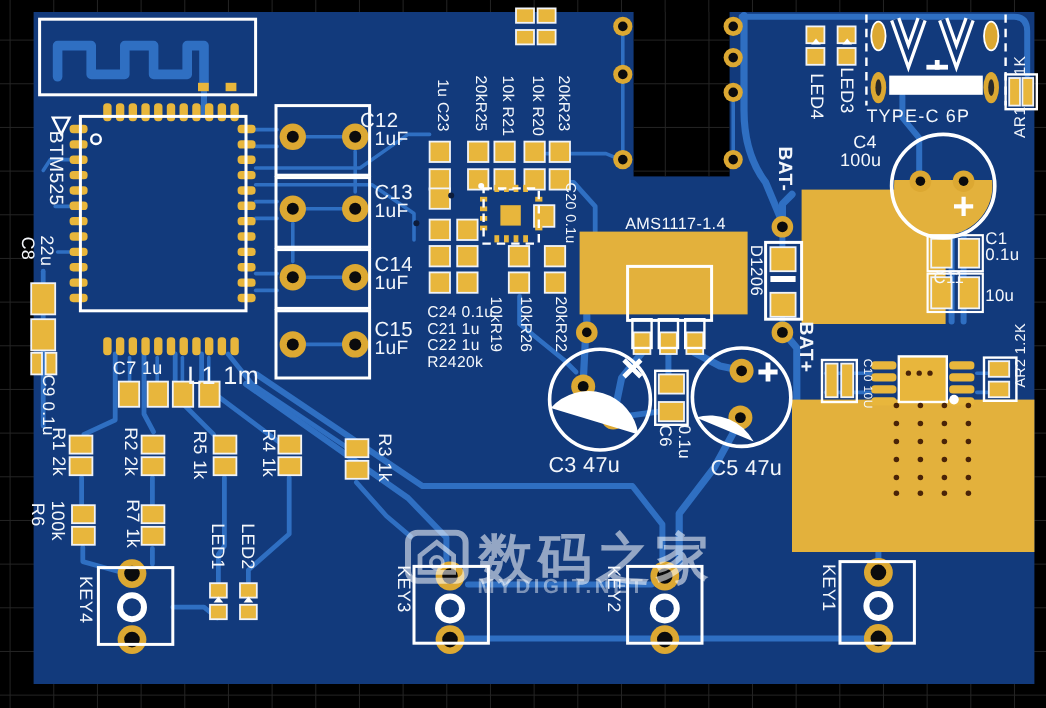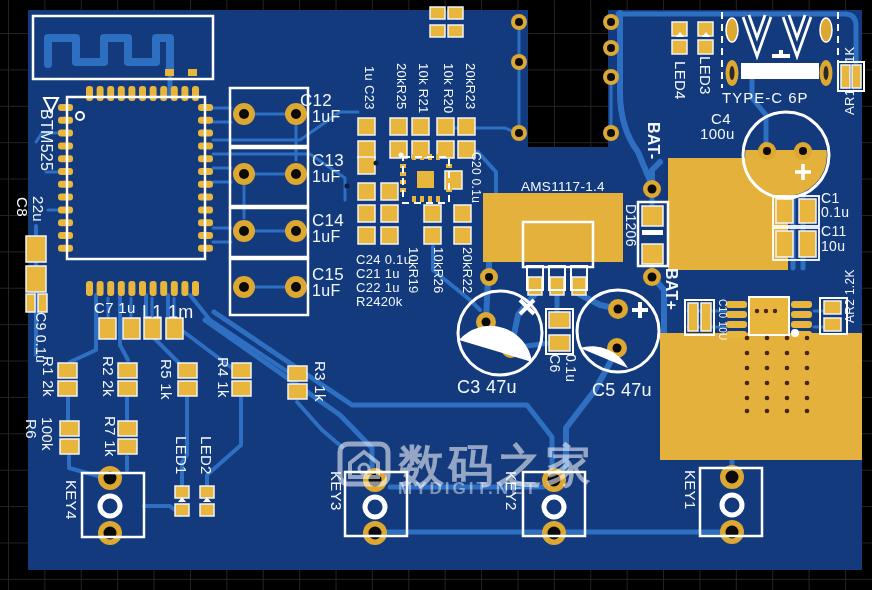--- a/index.html
+++ b/index.html
@@ -491,21 +491,21 @@
   <div class="lbl big" style="left:81px;top:541px">PWR</div>
   <div class="lbl" style="left:300px;top:92px;font-size:17px">C12</div>
   <div class="lbl" style="left:312px;top:109px;font-size:16px">1uF</div>
   <div class="lbl" style="left:312px;top:152px;font-size:17px">C13</div>
   <div class="lbl" style="left:312px;top:169px;font-size:16px">1uF</div>
   <div class="lbl" style="left:312px;top:212px;font-size:17px">C14</div>
   <div class="lbl" style="left:312px;top:229px;font-size:16px">1uF</div>
   <div class="lbl" style="left:312px;top:266px;font-size:17px">C15</div>
   <div class="lbl" style="left:312px;top:283px;font-size:16px">1uF</div>
   <div class="lbl" style="left:94px;top:300px;font-size:15px">C7 1u</div>
-  <div class="lbl" style="left:142px;top:303px;font-size:18px">L1 1m</div>
+  <div class="lbl" style="left:156px;top:303px;font-size:21px">L1 1m</div>
   <div class="lbl vd" style="left:376px;top:66px;font-size:13px">1u C23</div>
   <div class="lbl vd" style="left:408px;top:63px;font-size:13px">20kR25</div>
   <div class="lbl vd" style="left:430px;top:63px;font-size:13px">10k R21</div>
   <div class="lbl vd" style="left:455px;top:63px;font-size:13px">10k R20</div>
   <div class="lbl vd" style="left:477px;top:63px;font-size:13px">20kR23</div>
   <div class="lbl vd" style="left:482px;top:152px;font-size:12px">C20 0.1u</div>
   <div class="lbl" style="left:356px;top:253px;font-size:13px">C24 0.1u</div>
   <div class="lbl" style="left:356px;top:267px;font-size:13px">C21 1u</div>
   <div class="lbl" style="left:356px;top:281px;font-size:13px">C22 1u</div>
   <div class="lbl" style="left:356px;top:295px;font-size:13px">R2420k</div>
@@ -518,21 +518,21 @@
   <div class="lbl vd" style="left:679px;top:268px;font-size:16px;font-weight:700">BAT+</div>
   <div class="lbl" style="left:457px;top:378px;font-size:18px">C3 47u</div>
   <div class="lbl vd" style="left:562px;top:354px;font-size:14px">C6</div>
   <div class="lbl vd" style="left:578px;top:354px;font-size:14px">0.1u</div>
   <div class="lbl" style="left:592px;top:381px;font-size:18px">C5 47u</div>
   <div class="lbl" style="left:711px;top:111px;font-size:15px">C4</div>
   <div class="lbl" style="left:700px;top:126px;font-size:15px">100u</div>
   <div class="lbl" style="left:722px;top:90px;font-size:15px;letter-spacing:1px">TYPE-C 6P</div>
   <div class="lbl" style="left:821px;top:191px;font-size:14px">C1</div>
   <div class="lbl" style="left:821px;top:205px;font-size:14px">0.1u</div>
-  <div class="lbl" style="left:821px;top:224px;font-size:14px">C11</div>
+  <div class="lbl" style="left:778px;top:224px;font-size:14px">C11</div>
   <div class="lbl" style="left:821px;top:239px;font-size:14px">10u</div>
   <div class="lbl vd" style="left:727px;top:299px;font-size:10px">C10 10U</div>
   <div class="lbl vd" style="left:713px;top:56px;font-size:15px">LED3</div>
   <div class="lbl vd" style="left:688px;top:61px;font-size:15px">LED4</div>
   <div class="lbl vu" style="left:843px;top:63px;font-size:13px">1K</div>
   <div class="lbl vu" style="left:843px;top:115px;font-size:13px">AR1</div>
   <div class="lbl vu" style="left:844px;top:323px;font-size:12px">AR2 1.2K</div>
 
   <div>
     <svg style="position:absolute;left:337px;top:441px" width="54" height="46" viewBox="0 0 54 46">

